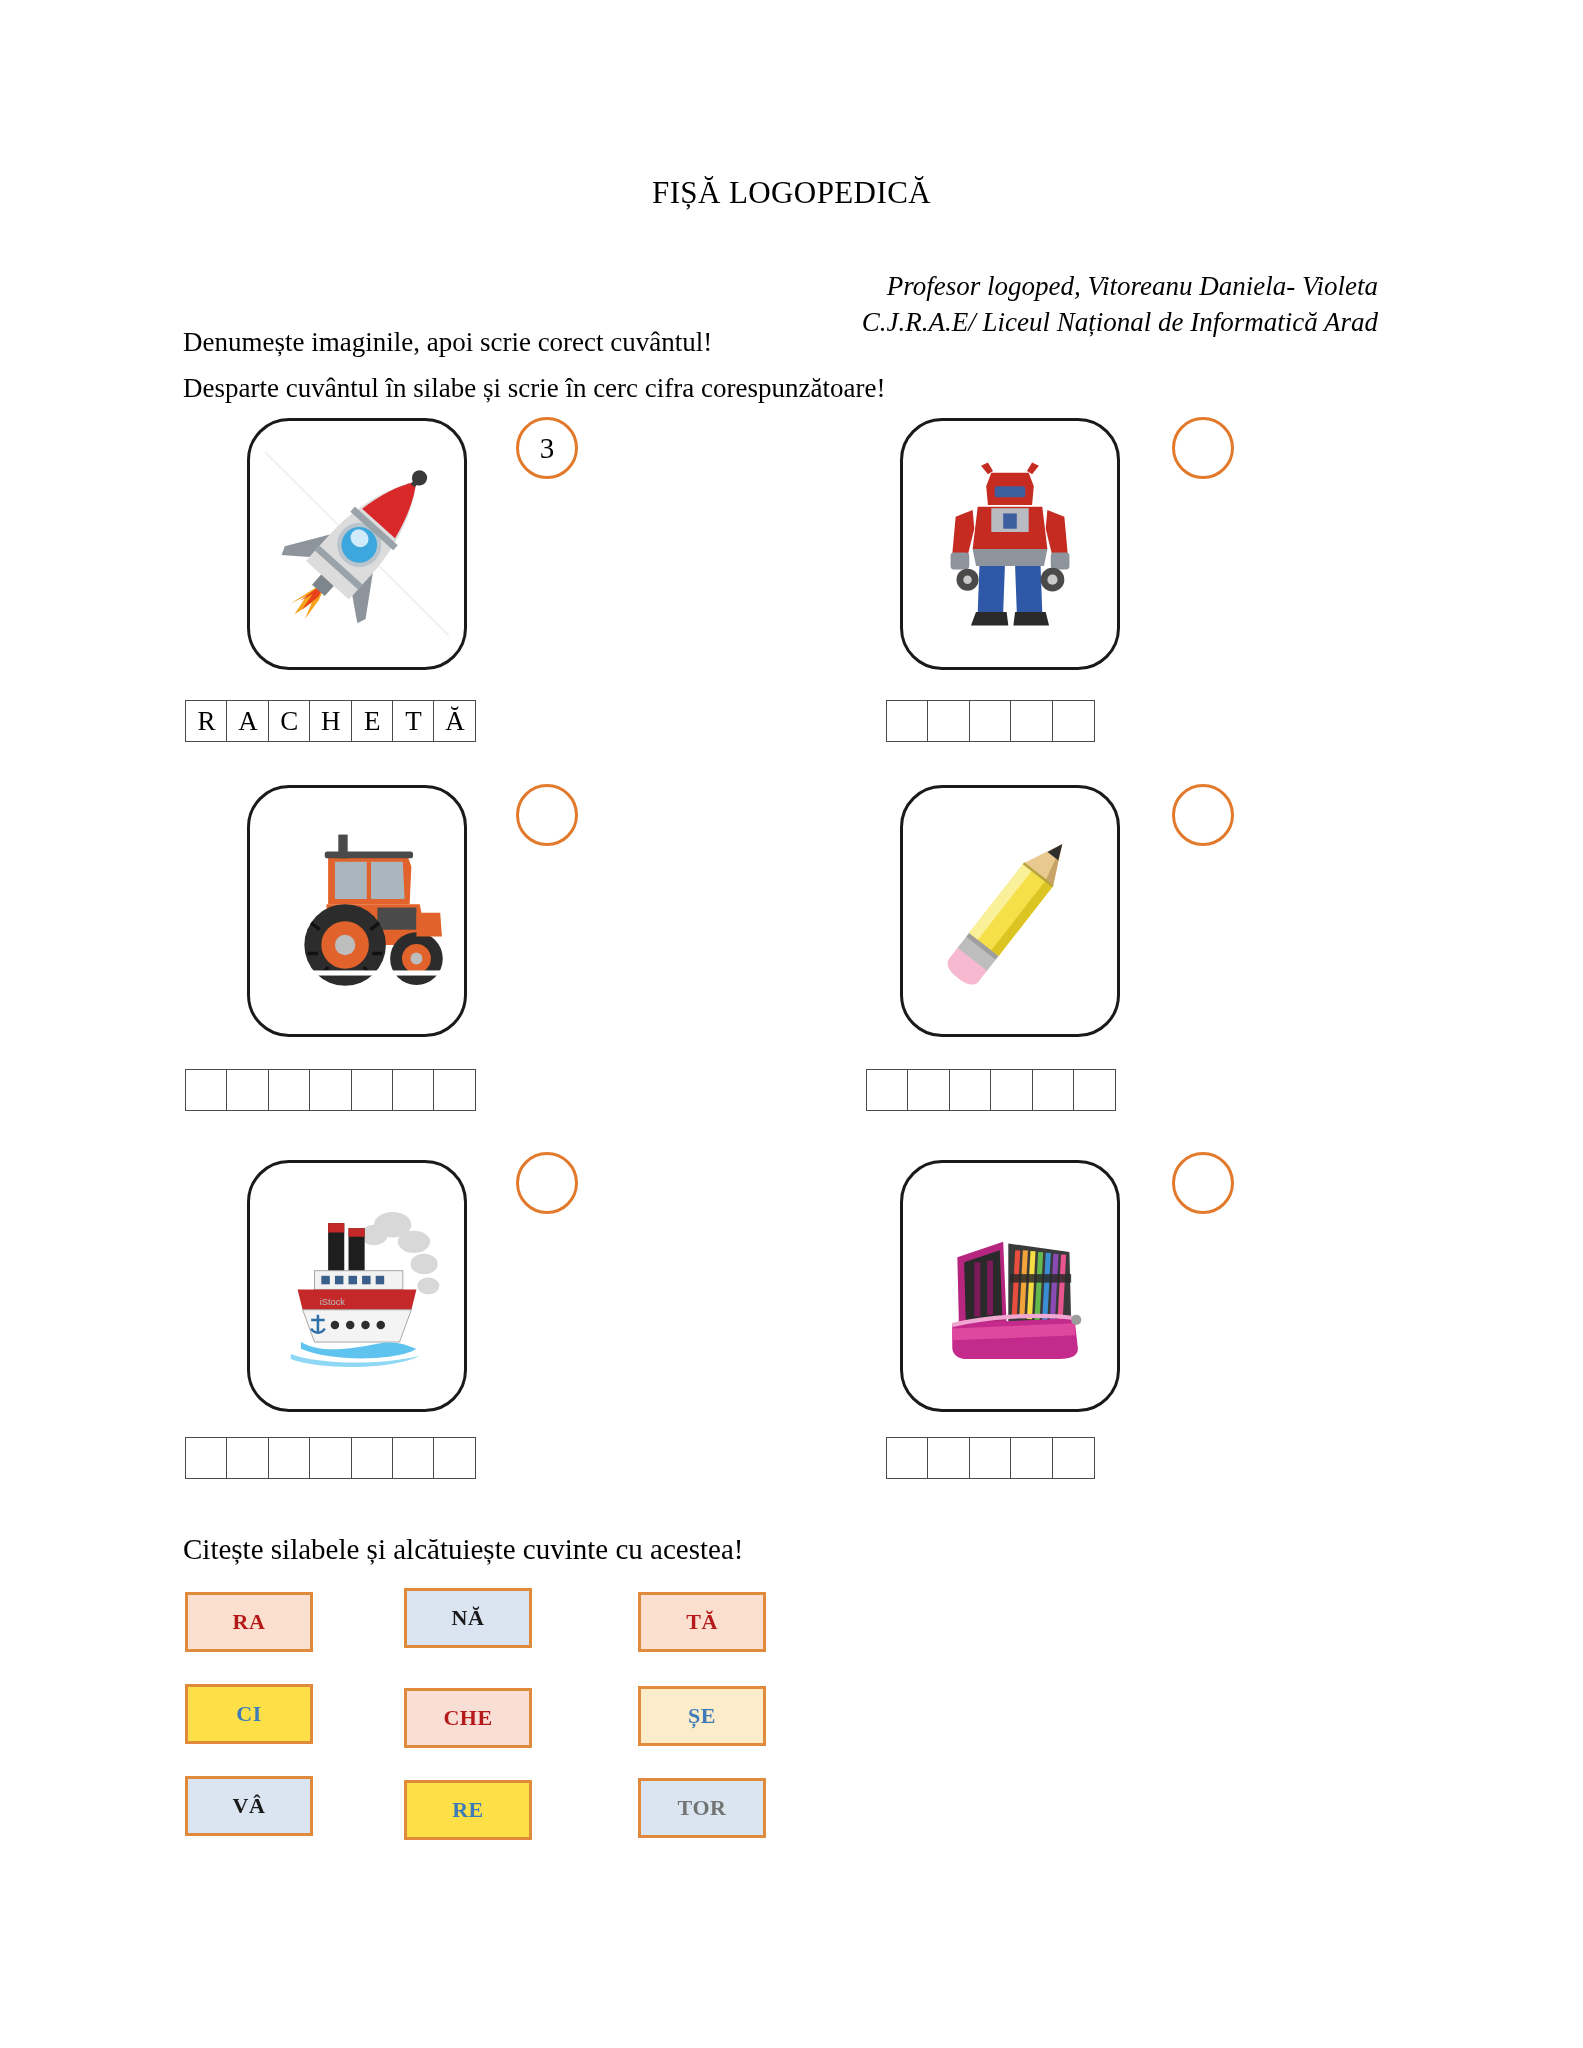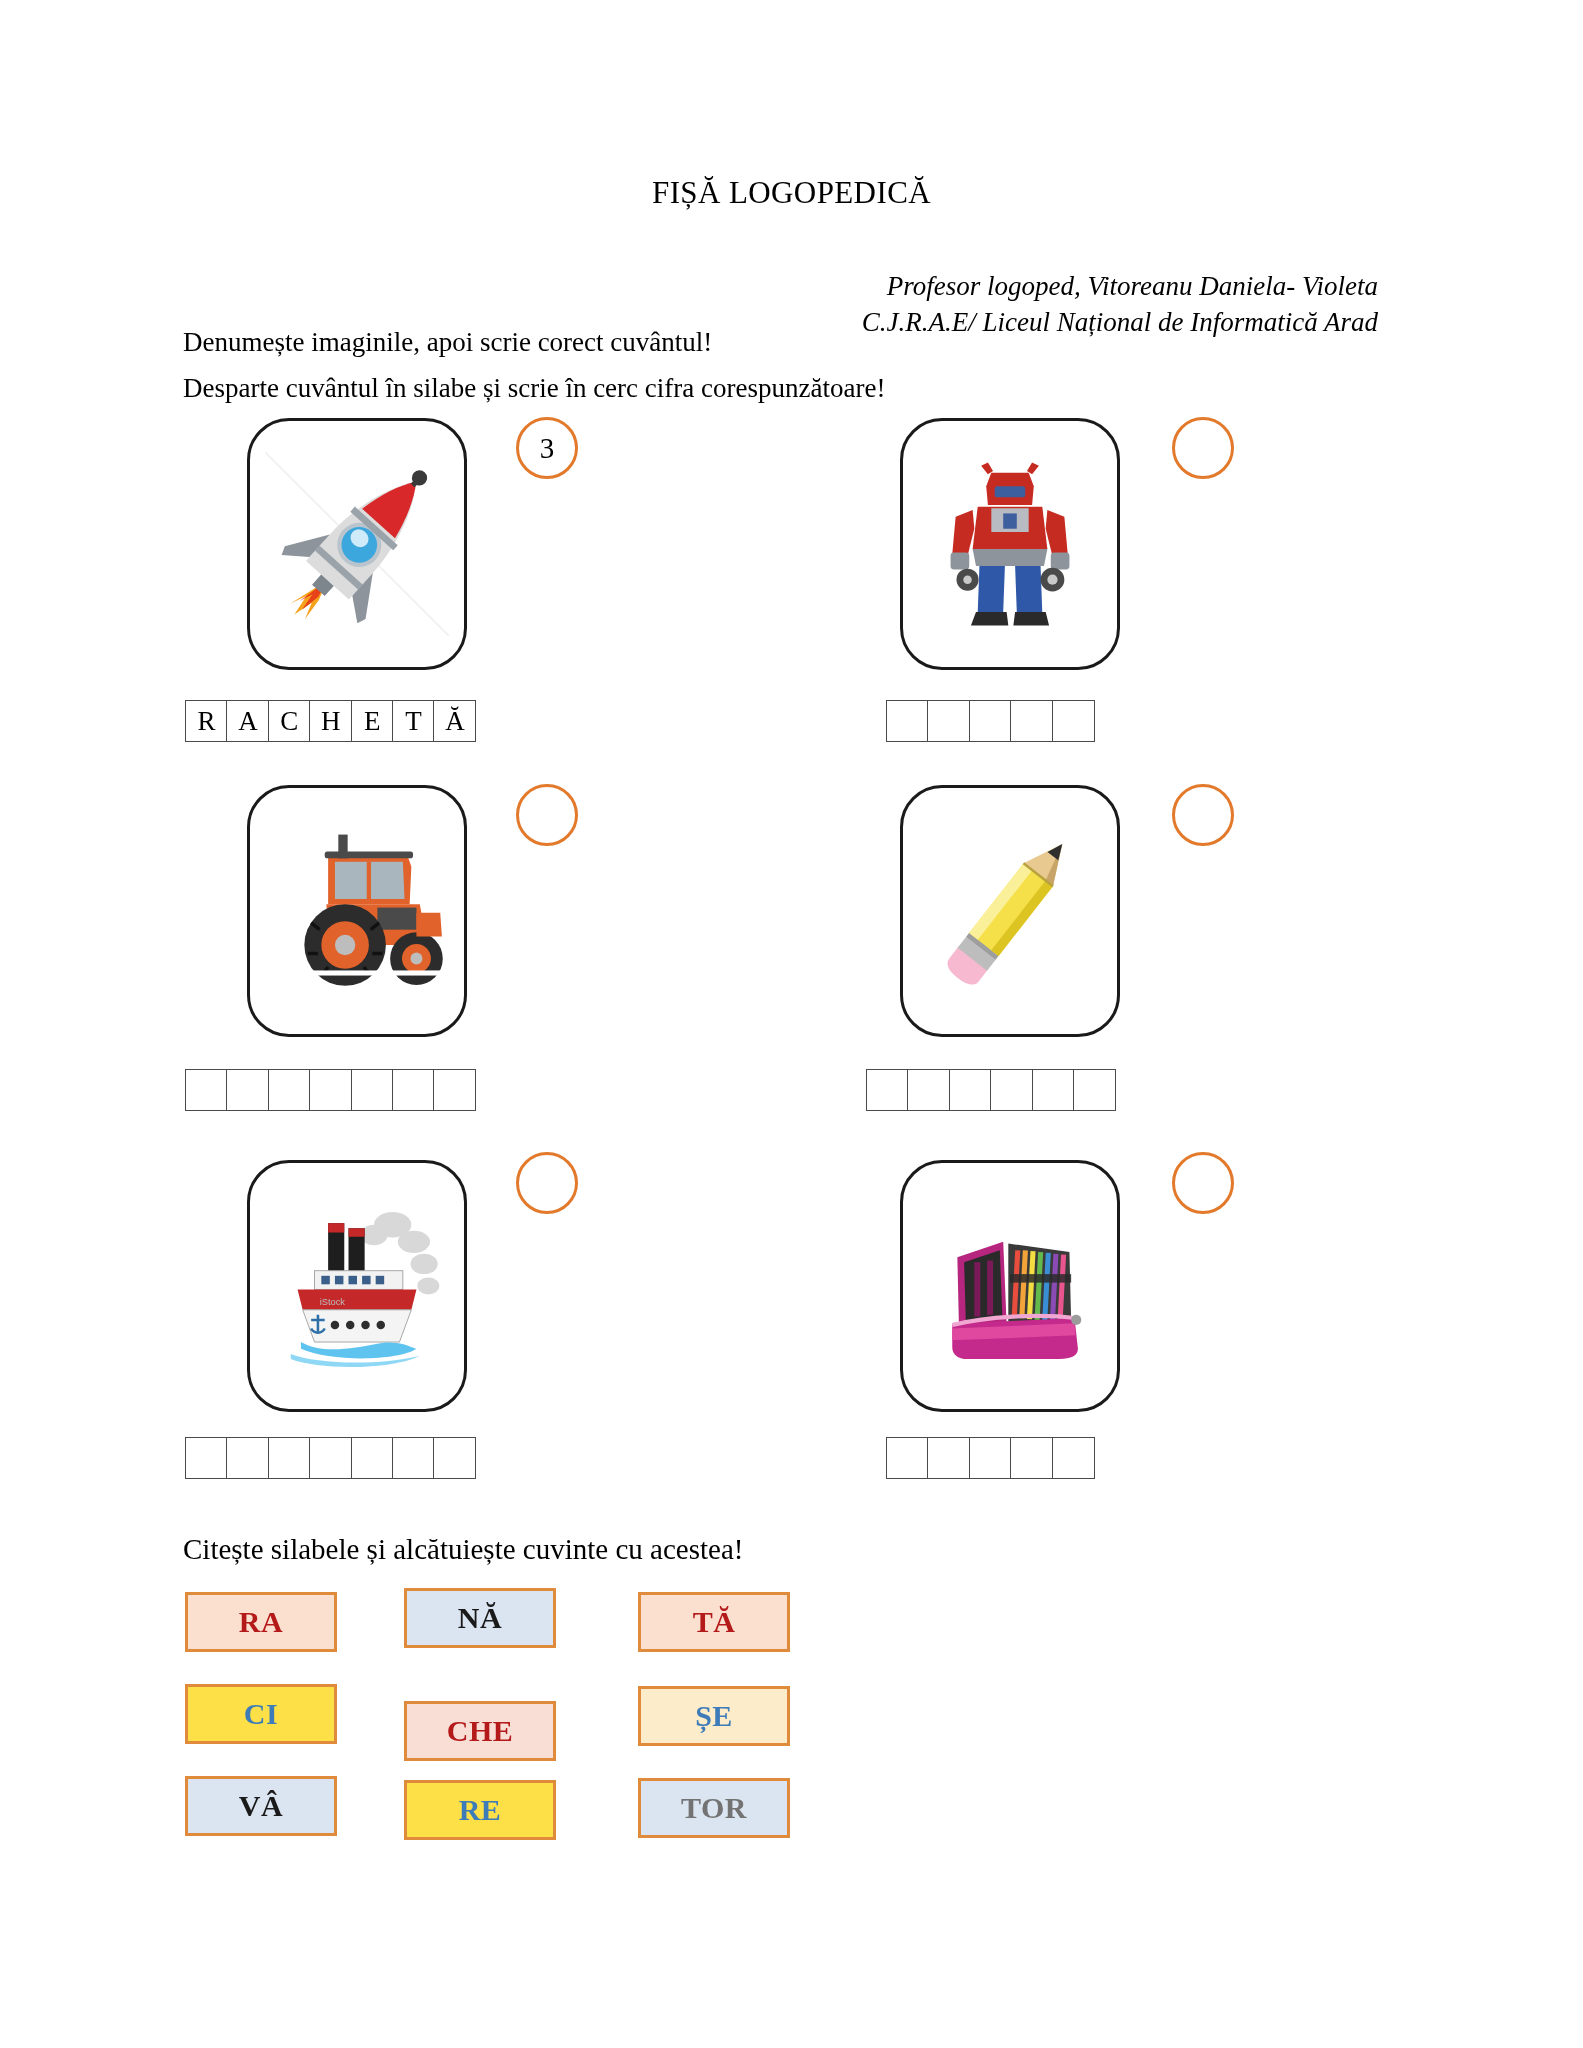--- a/index.html
+++ b/index.html
@@ -107,27 +107,27 @@
     align-items: center;
     justify-content: center;
     font-size: 27px;
     background: #ffffff;
   }
   .boxrow .cell:first-child { margin-left: 0; }
 
   
   .tile {
     position: absolute;
-    width: 152px;
+    width: 128px;
     height: 60px;
     border: 3px solid #e08a3c;
     display: flex;
     align-items: center;
     justify-content: center;
-    font-size: 30px;
+    font-size: 22px;
     font-weight: bold;
     letter-spacing: 0.5px;
   }
 
   
   svg { display: block; }
 </style>
 </head>
 <body>
 
@@ -391,20 +391,20 @@
     <div class="cell"></div>
   </div>
 
   <div class="instr-bottom">Citește silabele și alcătuiește cuvinte cu acestea!</div>
 
   <div class="tile" style="left:185px; top:1592px; background:#fbe0d0; color:#b51a1a;">RA</div>
   <div class="tile" style="left:404px; top:1588px; background:#dbe5f1; color:#1a1a1a;">NĂ</div>
   <div class="tile" style="left:638px; top:1592px; background:#fbe0d0; color:#b51a1a;">TĂ</div>
 
   <div class="tile" style="left:185px; top:1684px; background:#fde047; color:#3d7cb8;">CI</div>
-  <div class="tile" style="left:404px; top:1688px; background:#f9ded6; color:#b51a1a;margin-top:13px;">CHE</div>
+  <div class="tile" style="left:404px; top:1688px; background:#f9ded6; color:#b51a1a;">CHE</div>
   <div class="tile" style="left:638px; top:1686px; background:#fcecc9; color:#3d7cb8;">ȘE</div>
 
   <div class="tile" style="left:185px; top:1776px; background:#dbe5f1; color:#1a1a1a;">VÂ</div>
   <div class="tile" style="left:404px; top:1780px; background:#fde047; color:#3d7cb8;">RE</div>
   <div class="tile" style="left:638px; top:1778px; background:#dbe5f1; color:#737373;">TOR</div>
 
 </div>
 
 </body></html>

